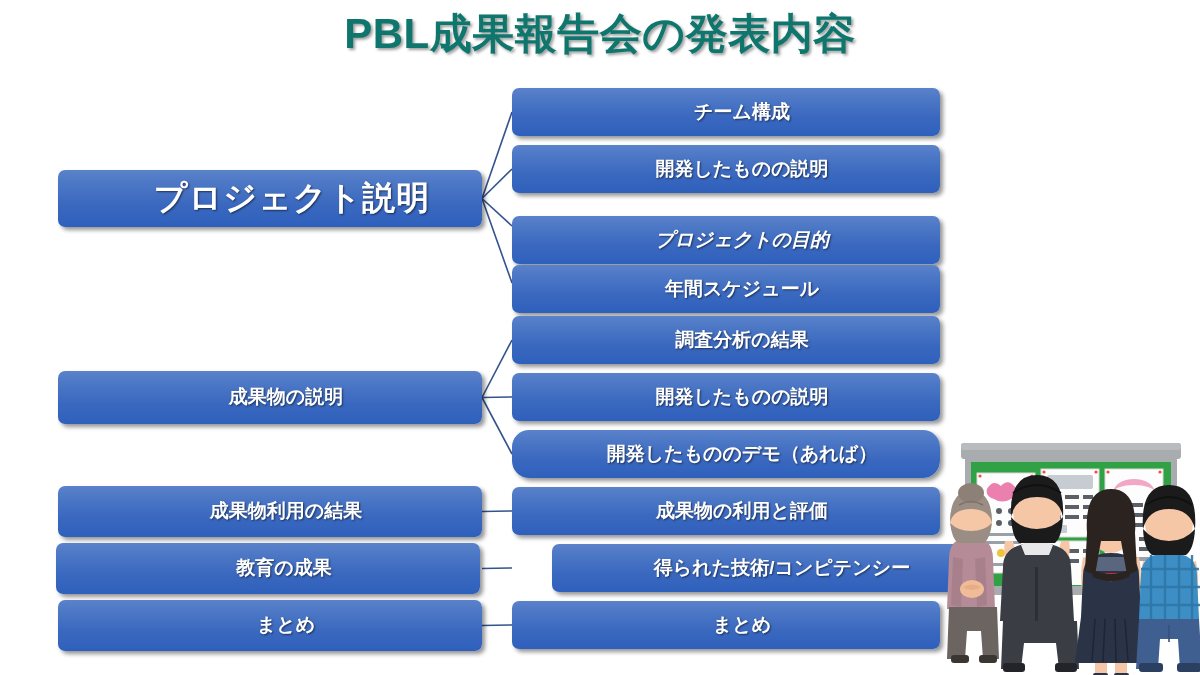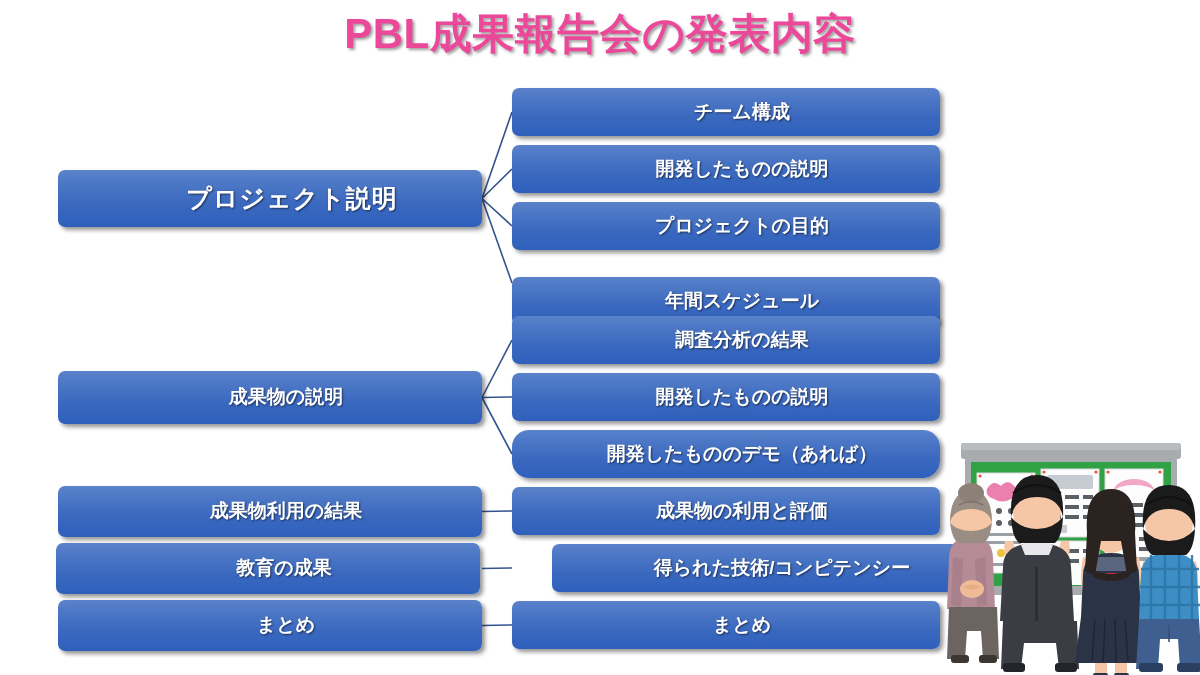--- a/index.html
+++ b/index.html
@@ -20,21 +20,21 @@
 
   
   #slide-title {
     position: absolute;
     left: 0;
     top: 6px;
     width: 1200px;
     text-align: center;
     font-size: 42px;
     font-weight: 700;
-    color: #ec4899;
+    color: #0f766e;
     letter-spacing: 0.5px;
     text-shadow: 2px 2px 3px rgba(0,0,0,0.38);
     white-space: nowrap;
   }
 
   
   #connectors {
     position: absolute;
     left: 0;
     top: 0;
@@ -58,21 +58,21 @@
   .node-label {
     color: #ffffff;
     font-weight: 700;
     font-size: 19px;
     line-height: 1.1;
     text-shadow: 1px 1px 2px rgba(0,0,0,0.55);
     white-space: nowrap;
     text-align: center;
   }
   .node.emphasis .node-label {
-    font-size: 25px;
+    font-size: 33px;
     letter-spacing: 1px;
     margin-left: 12px;
   }
 
   
   #illustration {
     position: absolute;
     left: 943px;
     top: 437px;
     width: 257px;
@@ -114,24 +114,24 @@
       </div>
       <div class="node" style="left: 58px; top: 600px; width: 424px; height: 51px;">
         <span class="node-label">まとめ</span>
       </div>
       <div class="node" style="left: 512px; top: 88px; width: 428px; height: 48px;">
         <span class="node-label">チーム構成</span>
       </div>
       <div class="node" style="left: 512px; top: 145px; width: 428px; height: 48px;">
         <span class="node-label">開発したものの説明</span>
       </div>
-      <div class="node" style="left: 512px; top: 202px; width: 428px; height: 48px;">
+      <div class="node" style="left: 512px; top: 216px; width: 428px; height: 48px; font-style: italic;">
         <span class="node-label">プロジェクトの目的</span>
       </div>
-      <div class="node" style="left: 512px; top: 277px; width: 428px; height: 48px;">
+      <div class="node" style="left: 512px; top: 265px; width: 428px; height: 48px;">
         <span class="node-label">年間スケジュール</span>
       </div>
       <div class="node" style="left: 512px; top: 316px; width: 428px; height: 48px;">
         <span class="node-label">調査分析の結果</span>
       </div>
       <div class="node" style="left: 512px; top: 373px; width: 428px; height: 48px;">
         <span class="node-label">開発したものの説明</span>
       </div>
       <div class="node" style="left: 512px; top: 430px; width: 428px; height: 48px; border-radius: 17px;">
         <span class="node-label">開発したもののデモ（あれば）</span>

